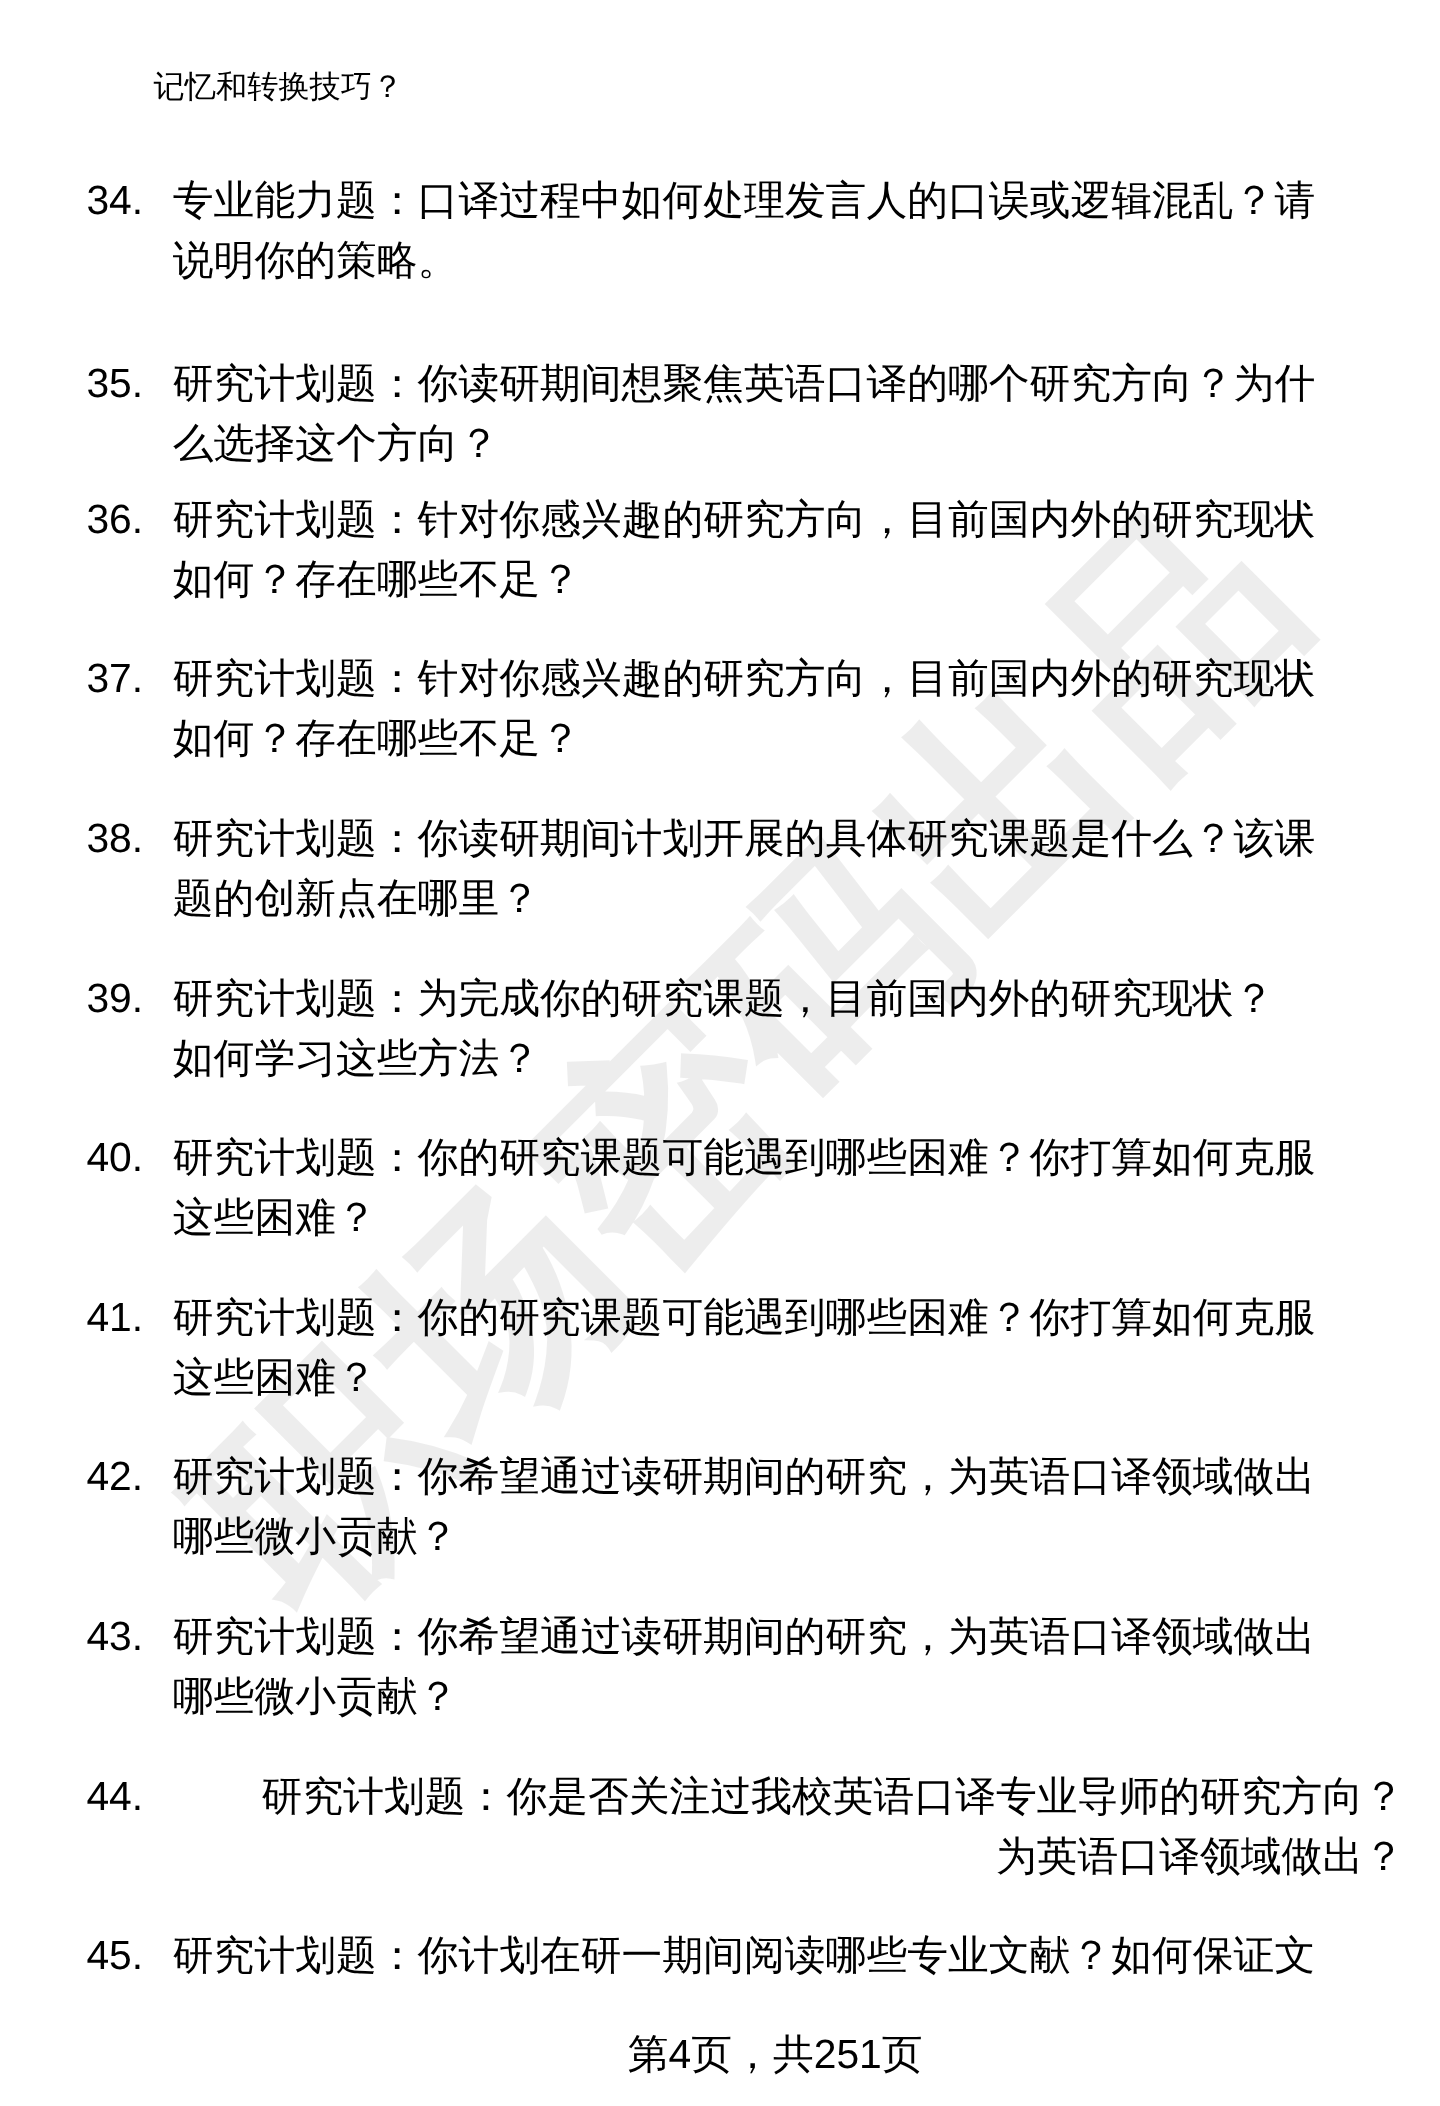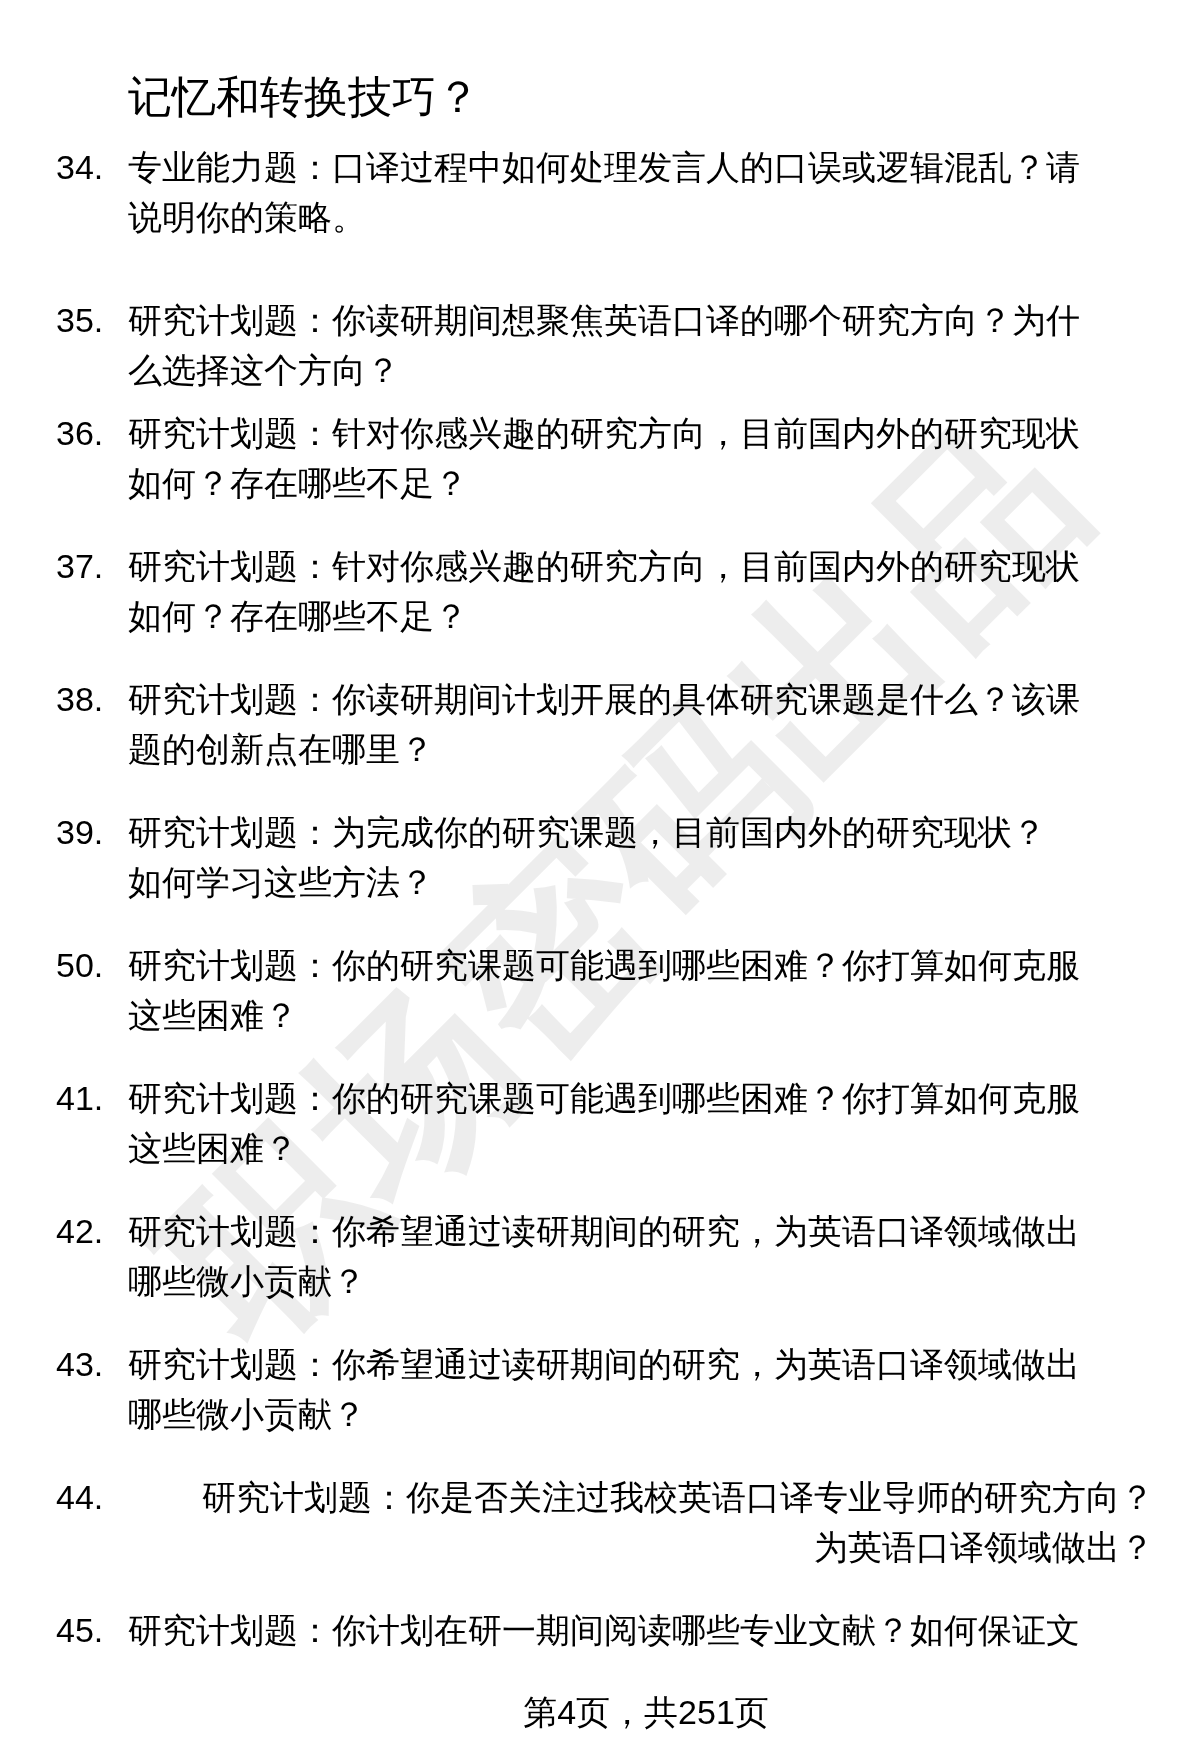--- a/index.html
+++ b/index.html
@@ -30,33 +30,33 @@
     font-weight: 700;
     letter-spacing: 4px;
     color: rgba(0, 0, 0, 0.07);
     white-space: nowrap;
     pointer-events: none;
     user-select: none;
   }
   .cont-line {
     position: absolute;
     left: 128px;
-    top: 72px;
-    font-size: 44px;
+    top: 47px;
+    font-size: 26px;
     line-height: 50px;
     white-space: nowrap;
   }
   .qlist {
     margin: 0;
     padding: 0;
     list-style: none;
   }
   .qitem {
     position: absolute;
-    left: 0;
+    left: 16px;
     width: 1115px;
     height: 100px;
   }
   .qnum {
     position: absolute;
     left: 56px;
     top: 0;
     font-size: 34px;
     line-height: 50px;
   }
@@ -125,21 +125,21 @@
         </div>
       </li>
       <li class="qitem" style="top: 807px;">
         <span class="qnum">39.</span>
         <div class="qtext">
           <div class="qline">研究计划题：为完成你的研究课题，目前国内外的研究现状？</div>
           <div class="qline">如何学习这些方法？</div>
         </div>
       </li>
       <li class="qitem" style="top: 940px;">
-        <span class="qnum">50.</span>
+        <span class="qnum">40.</span>
         <div class="qtext">
           <div class="qline">研究计划题：你的研究课题可能遇到哪些困难？你打算如何克服</div>
           <div class="qline">这些困难？</div>
         </div>
       </li>
       <li class="qitem" style="top: 1073px; padding-left: 41px;">
         <span class="qnum">41.</span>
         <div class="qtext">
           <div class="qline">研究计划题：你的研究课题可能遇到哪些困难？你打算如何克服</div>
           <div class="qline">这些困难？</div>

